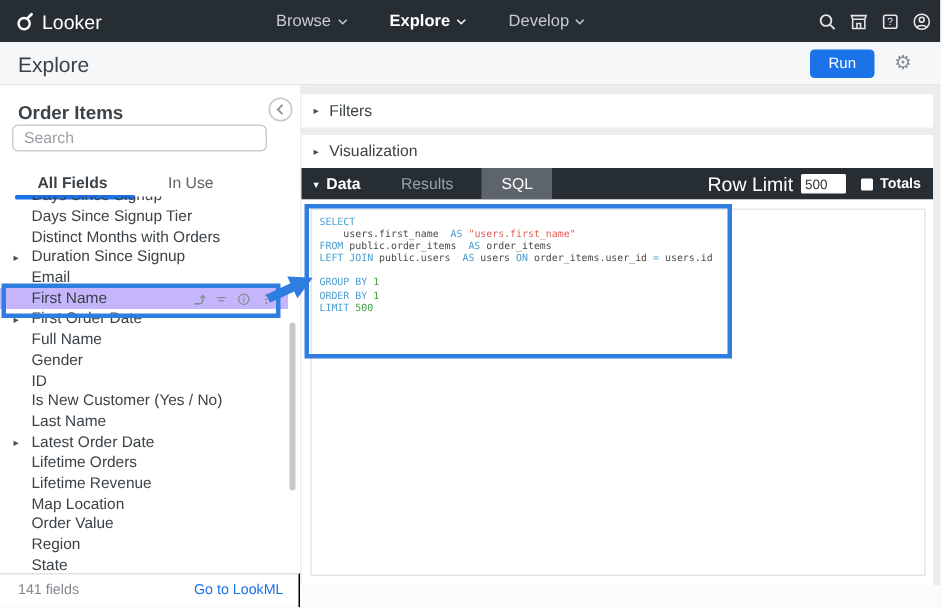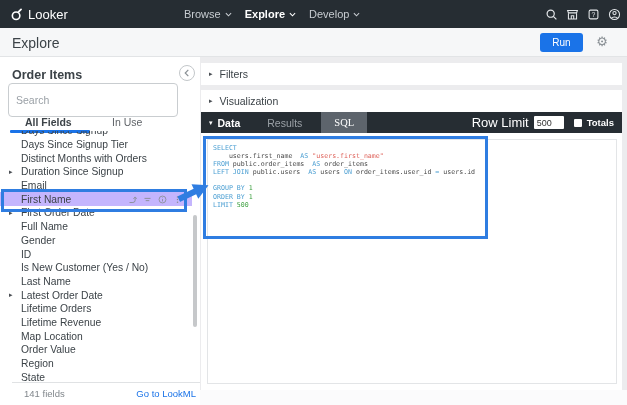--- a/index.html
+++ b/index.html
@@ -3,71 +3,71 @@
 <meta charset="utf-8">
 <style>
   * { margin:0; padding:0; box-sizing:border-box; }
   body { background:#fff; font-family:"Liberation Sans",sans-serif; }
   .screen { position:relative; width:627px; height:405px; overflow:hidden; background:#fff; }
 
   
   .navbar { position:absolute; left:0; top:0; width:627px; height:28px; background:#262d33;padding-left:27px; }
   .brand { position:absolute; left:10px; top:0; height:28px; display:flex; align-items:center; gap:5px; color:#fff; font-size:13px; }
   .brand svg { width:13px; height:13px; display:block; }
-  .nav-menus { position:absolute; left:180px; top:0; height:28px; display:flex; align-items:center; gap:5px; }
+  .nav-menus { position:absolute; left:180px; top:0; height:28px; display:flex; align-items:center; gap:20px; }
   .nav-menu { display:flex; align-items:center; gap:4px; color:#c7ccd1; font-size:11px; cursor:pointer; padding:0 4px; }
   .nav-menu.active { color:#fff; font-weight:bold; }
   .nav-caret svg { width:7px; height:5px; display:block; }
   .nav-icons { position:absolute; right:6px; top:0; height:28px; display:flex; align-items:center; gap:8px; color:#e4e7ea; }
   .nav-icon svg { width:13px; height:13px; display:block; }
 
   
   .header { position:absolute; left:0; top:28px; width:627px; height:29px; background:#f6f7f8; border-bottom:1px solid #e2e4e6; }
   .header-title { position:absolute; left:12px; top:7px; font-size:14px; color:#3c4348; }
   .run-btn { position:absolute; left:540px; top:5px; width:43px; height:19px; background:#1a73e8; color:#fff; font-size:10px; border:none; border-radius:3px; cursor:pointer; font-family:"Liberation Sans",sans-serif; }
   .gear-btn { position:absolute; left:594px; top:6px; width:16px; height:16px; color:#8a9095; font-size:13px; line-height:16px; text-align:center; cursor:pointer; }
 
   
   .sidebar { position:absolute; left:0; top:57px; width:208px; height:325px; background:#fff; border-right:1px solid #dfe1e3; }
   .sidebar-title { position:absolute; left:12px; top:11px; font-size:12.5px; font-weight:bold; color:#3c4348; }
   .collapse-btn { position:absolute; right:12px; top:8px; width:16px; height:16px; border:1px solid #c3c7ca; border-radius:50%; color:#8a9095; cursor:pointer; }
   .collapse-btn svg { width:14px; height:14px; display:block; }
-  .search-input { position:absolute; left:8px; top:26px; width:170px; height:18px; border:1px solid #c9cdd0; border-radius:4px; font-size:10.5px; padding:16px 7px; color:#333; font-family:"Liberation Sans",sans-serif; }
+  .search-input { position:absolute; left:8px; top:26px; width:170px; height:18px; border:1px solid #c9cdd0; border-radius:4px; font-size:10.5px; padding:0 7px; color:#333; font-family:"Liberation Sans",sans-serif; }
   .search-input::placeholder { color:#9aa0a6; }
   .side-tabs { position:absolute; left:0; top:59px; width:192px; height:14px; }
   .side-tab { position:absolute; top:0; font-size:10.5px; color:#5f6368; cursor:pointer; }
   .side-tab.active { font-weight:bold; color:#3c4348; }
   .side-tab.t0 { left:25px; }
   .side-tab.t1 { left:112px; }
   .tab-underline { position:absolute; left:10px; top:73px; width:80px; height:3px; background:#1a73e8; border-radius:1px; }
   .field-list { position:absolute; left:0; top:74px; width:192px; height:251px; overflow:hidden; }
   .field-row { position:relative; height:13.7px; display:flex; align-items:center; padding-left:21px; font-size:10.3px; color:#3c4348; cursor:pointer; }
   .field-row.clipped { margin-top:-7px; }
   .field-row.selected { background:#c4b5fd; }
   .field-caret { position:absolute; left:9px; top:50%; transform:translateY(-50%); font-size:7px; color:#4a4f54; }
   .field-icons { margin-left:auto; margin-right:10px; display:flex; align-items:center; gap:6px; color:#878d92; }
   .field-icon svg { width:9px; height:9px; display:block; }
   .side-scrollbar { position:absolute; left:193px; top:158px; width:4px; height:112px; background:#c6c8ca; border-radius:2px; }
-  .sidebar-footer { position:absolute; left:12px; top:382px; width:200px; height:23px; background:#fff; border-top:1px solid #e0e2e4; border-right:6px solid #000000; }
+  .sidebar-footer { position:absolute; left:0; top:382px; width:200px; height:23px; background:#fff; border-top:1px solid #e0e2e4; border-right:1px solid #000000; }
   .field-count { position:absolute; left:12px; top:5px; font-size:9.5px; color:#80868b; }
   .lookml-link { position:absolute; right:10px; top:5px; font-size:9.5px; color:#1a73e8; cursor:pointer; text-decoration:none; }
 
   
   .main { position:absolute; left:200px; top:57px; width:427px; height:348px; background:#ececee; }
   .panel { position:absolute; left:1px; width:421px; height:22px; background:#fff; display:flex; align-items:center; gap:7px; padding-left:8px; cursor:pointer; }
   .panel-filters { top:6px; }
   .panel-viz { top:33px; }
   .panel-caret { font-size:7px; color:#4a4f54; }
   .panel-label { font-size:10.5px; color:#3c4348; }
   .data-bar { position:absolute; left:1px; top:55px; width:421px; height:21px; background:#262d33; display:flex; align-items:center; color:#fff; }
   .data-caret { font-size:7px; color:#fff; margin-left:8px; }
   .data-label { font-size:10.5px; font-weight:bold; margin-left:5px; }
   .data-tab { font-size:10.5px; color:#9aa0a6; cursor:pointer; }
   .data-tab.results { margin-left:27px; }
-  .data-tab.sql-tab { margin-left:19px; background:#5d646c; color:#fff; height:21px; display:flex; align-items:center; padding:0 13px;font-family:Liberation Serif, serif; }
+  .data-tab.sql-tab { margin-left:19px; background:#5d646c; color:#fff; height:21px; display:flex; align-items:center; padding:0 13px; }
   .data-controls { margin-left:auto; display:flex; align-items:center; gap:5px; padding-right:8px; }
   .row-limit-label { font-size:13px; color:#fff; }
   .row-limit-input { width:30px; height:13px; font-size:9px; border:none; border-radius:1px; padding:0 3px; color:#333; font-family:"Liberation Sans",sans-serif; }
   .totals-checkbox { width:8px; height:8px; background:#fff; border-radius:1px; margin-left:5px; cursor:pointer; }
   .totals-label { font-size:9.5px; font-weight:bold; color:#fff; }
   .data-content { position:absolute; left:1px; top:76px; width:421px; height:257px; background:#fff; }
   .sql-box { position:absolute; left:6px; top:6px; width:410px; height:245px; border:1px solid #e3e5e7; background:#fff; }
   .sql-code { position:absolute; left:5px; top:4px; font-family:"DejaVu Sans Mono",monospace; font-size:6.6px; line-height:8.1px; white-space:pre; color:#4a4a4a; }
   .tk-kw  { color:#4a9ed2; }
   .tk-str { color:#de6159; }

